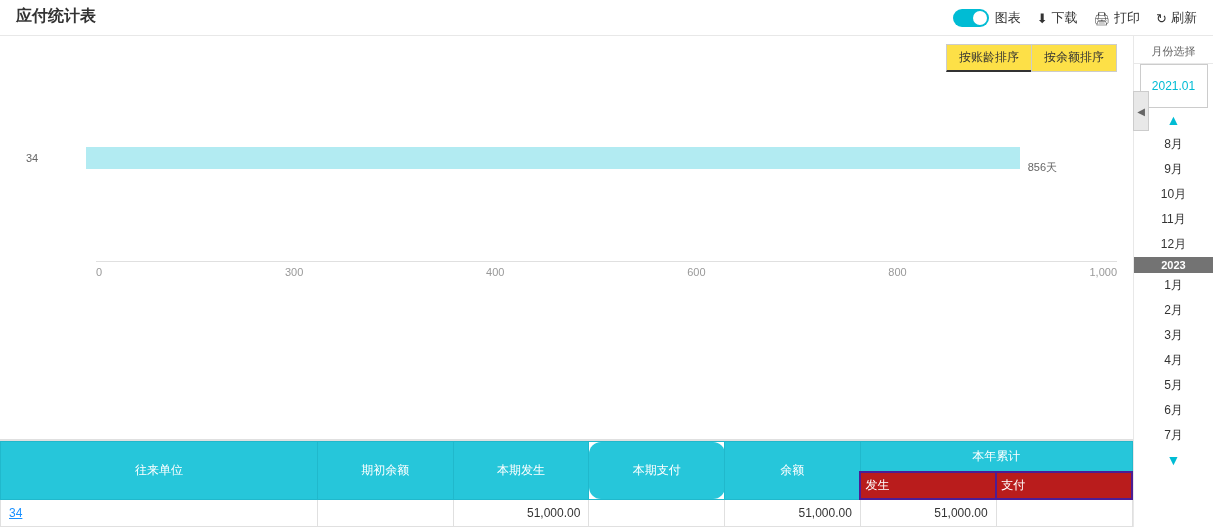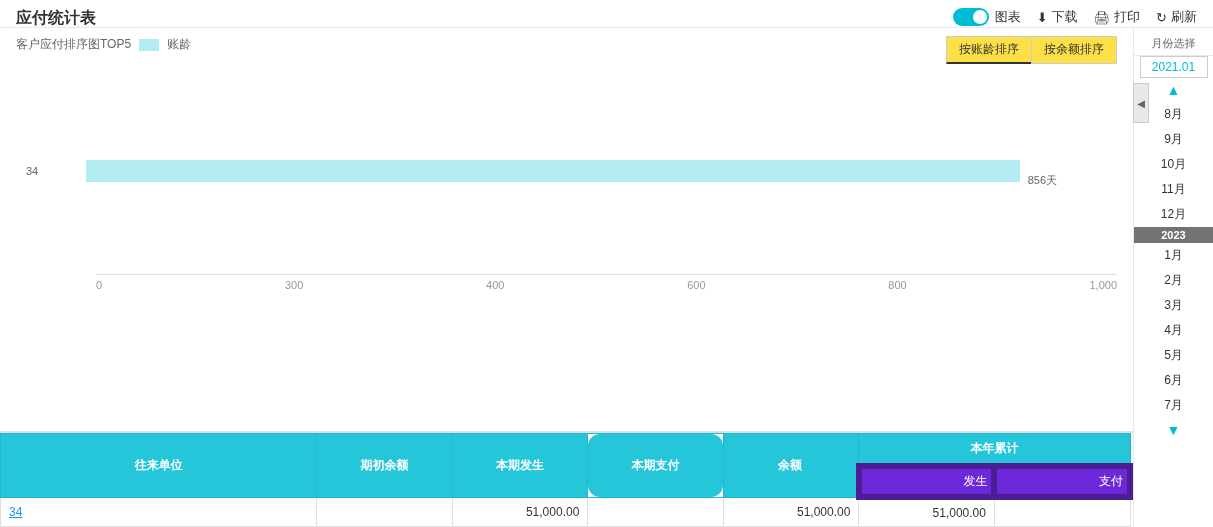--- a/index.html
+++ b/index.html
@@ -1,21 +1,21 @@
 <!DOCTYPE html>
 <html><head>
   <meta charset="utf-8">
   <style>
     * { box-sizing: border-box; margin: 0; padding: 0; }
     body { font-family: 'Microsoft YaHei', Arial, sans-serif; font-size: 13px; background: #f0f2f5; color: #333; }
 
     .app-container { width: 1213px; height: 527px; display: flex; flex-direction: column; background: #fff; overflow: hidden; }
 
     
-    .header { display: flex; align-items: flex-start; justify-content: space-between; padding: 8px 16px; background: #fff; border-bottom: 1px solid #e8e8e8; height: 28px; }
+    .header { display: flex; align-items: flex-end; justify-content: space-between; padding: 8px 16px; background: #fff; border-bottom: 1px solid #e8e8e8; height: 36px; }
     .header-title { font-size: 16px; font-weight: bold; color: #333; }
     .header-actions { display: flex; align-items: center; gap: 16px; }
     .toggle-group { display: flex; align-items: center; gap: 6px; }
     .toggle-switch { width: 36px; height: 18px; background: #00bcd4; border-radius: 9px; position: relative; cursor: pointer; }
     .toggle-switch::after { content: ''; position: absolute; width: 14px; height: 14px; background: #fff; border-radius: 50%; top: 2px; right: 2px; }
     .toggle-label { color: #333; font-size: 13px; }
     .action-btn { display: flex; align-items: center; gap: 4px; cursor: pointer; color: #333; font-size: 13px; }
 
     
     .main-area { display: flex; flex: 1; overflow: hidden; }
@@ -41,31 +41,31 @@
     .bar-container { position: absolute; top: 40%; width: 100%; }
     .bar { height: 22px; background: #b2ebf2; border-radius: 0; position: relative; display: flex; align-items: center; }
     .bar-label-left { position: absolute; left: -30px; font-size: 11px; color: #666; top: 50%; transform: translateY(-50%); }
 
     .x-axis { position: absolute; bottom: 0; left: 40px; right: 0; display: flex; justify-content: space-between; border-top: 1px solid #e0e0e0; padding-top: 4px; }
     .x-tick { font-size: 11px; color: #999; }
 
     
     .table-section { border-top: 2px solid #e0e0e0; }
     table { width: 100%; border-collapse: collapse; }
-    .thead-top th { background: #26c6da; color: #fff; padding: 6px 4px; font-size: 12px; font-weight: bold; border: 1px solid #20b8cc; }
-    .thead-sub th { background: #6d28d9; color: #fff; text-align: right; padding: 4px; font-size: 12px; font-weight: normal; border: 6px solid #4c1d95; }
+    .thead-top th { background: #26c6da; color: #fff; padding: 6px 4px; font-size: 12px; font-weight: normal; border: 1px solid #20b8cc; }
+    .thead-sub th { background: #b91c1c; color: #fff; text-align: left; padding: 4px; font-size: 12px; font-weight: normal; border: 2px solid #4c1d95; }
     tbody tr td { padding: 6px 8px; border: 1px solid #e0e0e0; font-size: 12px; text-align: right; }
     tbody tr td:first-child { text-align: left; }
     tbody tr td a { color: #1890ff; text-decoration: underline; cursor: pointer; }
     .text-right { text-align: right !important; }
 
     
     .sidebar { width: 80px; background: #fff; border-left: 1px solid #e8e8e8; display: flex; flex-direction: column; align-items: center; padding: 4px 0; overflow-y: auto; }
     .sidebar-header { font-size: 11px; color: #666; padding: 4px 2px; text-align: center; width: 100%; border-bottom: 1px solid #e8e8e8; }
-    .sidebar-year-input { width: 68px; text-align: center; font-size: 12px; border: 1px solid #ccc; padding: 3px 4px; color: #00bcd4; }
+    .sidebar-year-input { width: 68px; text-align: center; font-size: 12px; border: 1px solid #ccc; padding: 14px 4px; color: #00bcd4; }
     .sidebar-nav-btn { width: 100%; display: flex; justify-content: center; padding: 4px 0; cursor: pointer; color: #00bcd4; font-size: 14px; }
     .sidebar-month { width: 100%; text-align: center; padding: 4px 0; font-size: 12px; color: #333; cursor: pointer; }
     .sidebar-month.active-year { background: #737373; color: #fff; font-weight: bold; font-size: 11px; padding: 2px 0; }
     .sidebar-collapse-btn { position: absolute; left: 1133px; top: 55px; width: 16px; height: 40px; background: #e8e8e8; border: 1px solid #ccc; display: flex; align-items: center; justify-content: center; cursor: pointer; font-size: 10px; color: #666; z-index: 10; }
   </style>
 </head>
 <body>
 
 <div class="app-container">
 
@@ -93,25 +93,20 @@
 
   <div class="main-area" style="position:relative;">
 
     <div class="sidebar-collapse-btn">
       <span>◀</span>
     </div>
 
     <div class="content-area">
 
       <div class="chart-section">
-        <div class="chart-legend">
-          <span class="legend-label">客户应付排序图TOP5</span>
-          <div class="legend-box"></div>
-          <span class="legend-text">账龄</span>
-        </div>
 
         <div class="sort-controls">
           <div class="sort-btn active">按账龄排序</div>
           <div class="sort-btn">按余额排序</div>
         </div>
 
         <div class="chart-area">
           <div class="chart-inner">
 
             <div class="bar-container">

